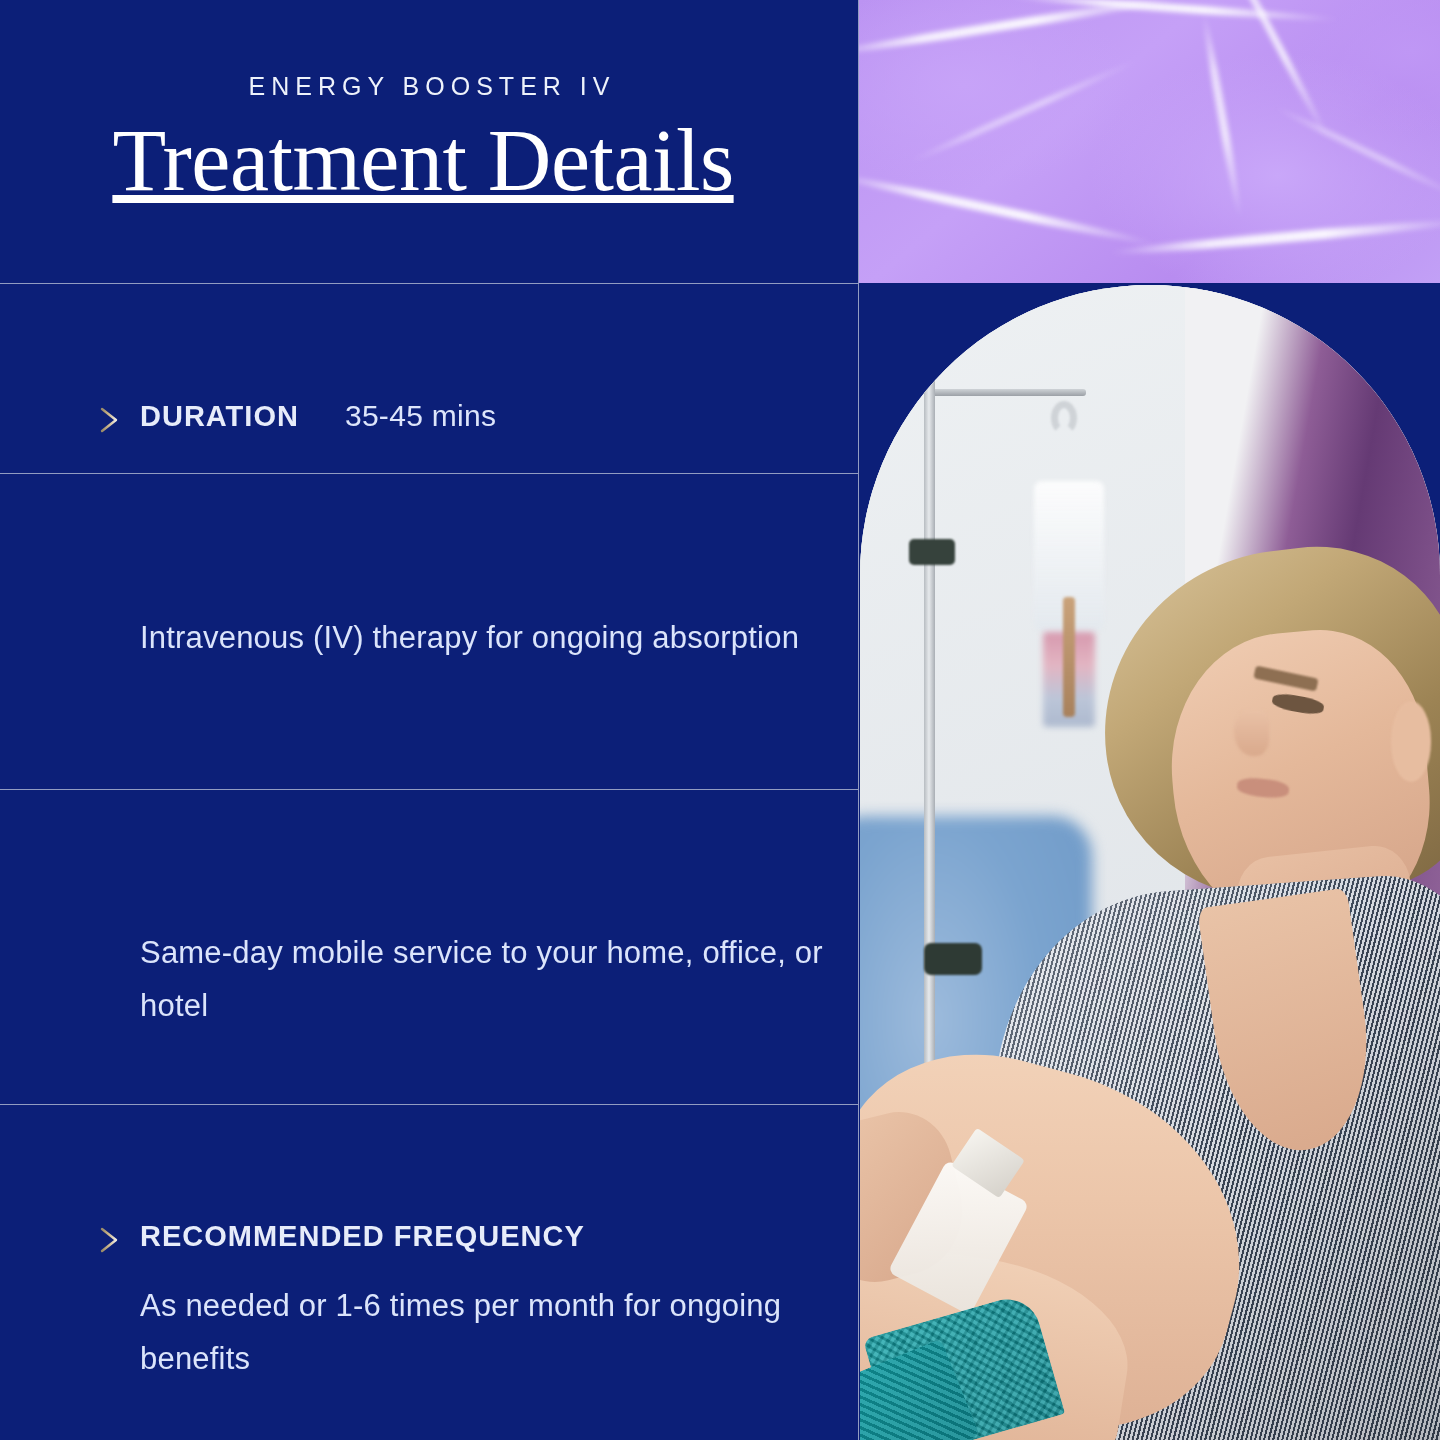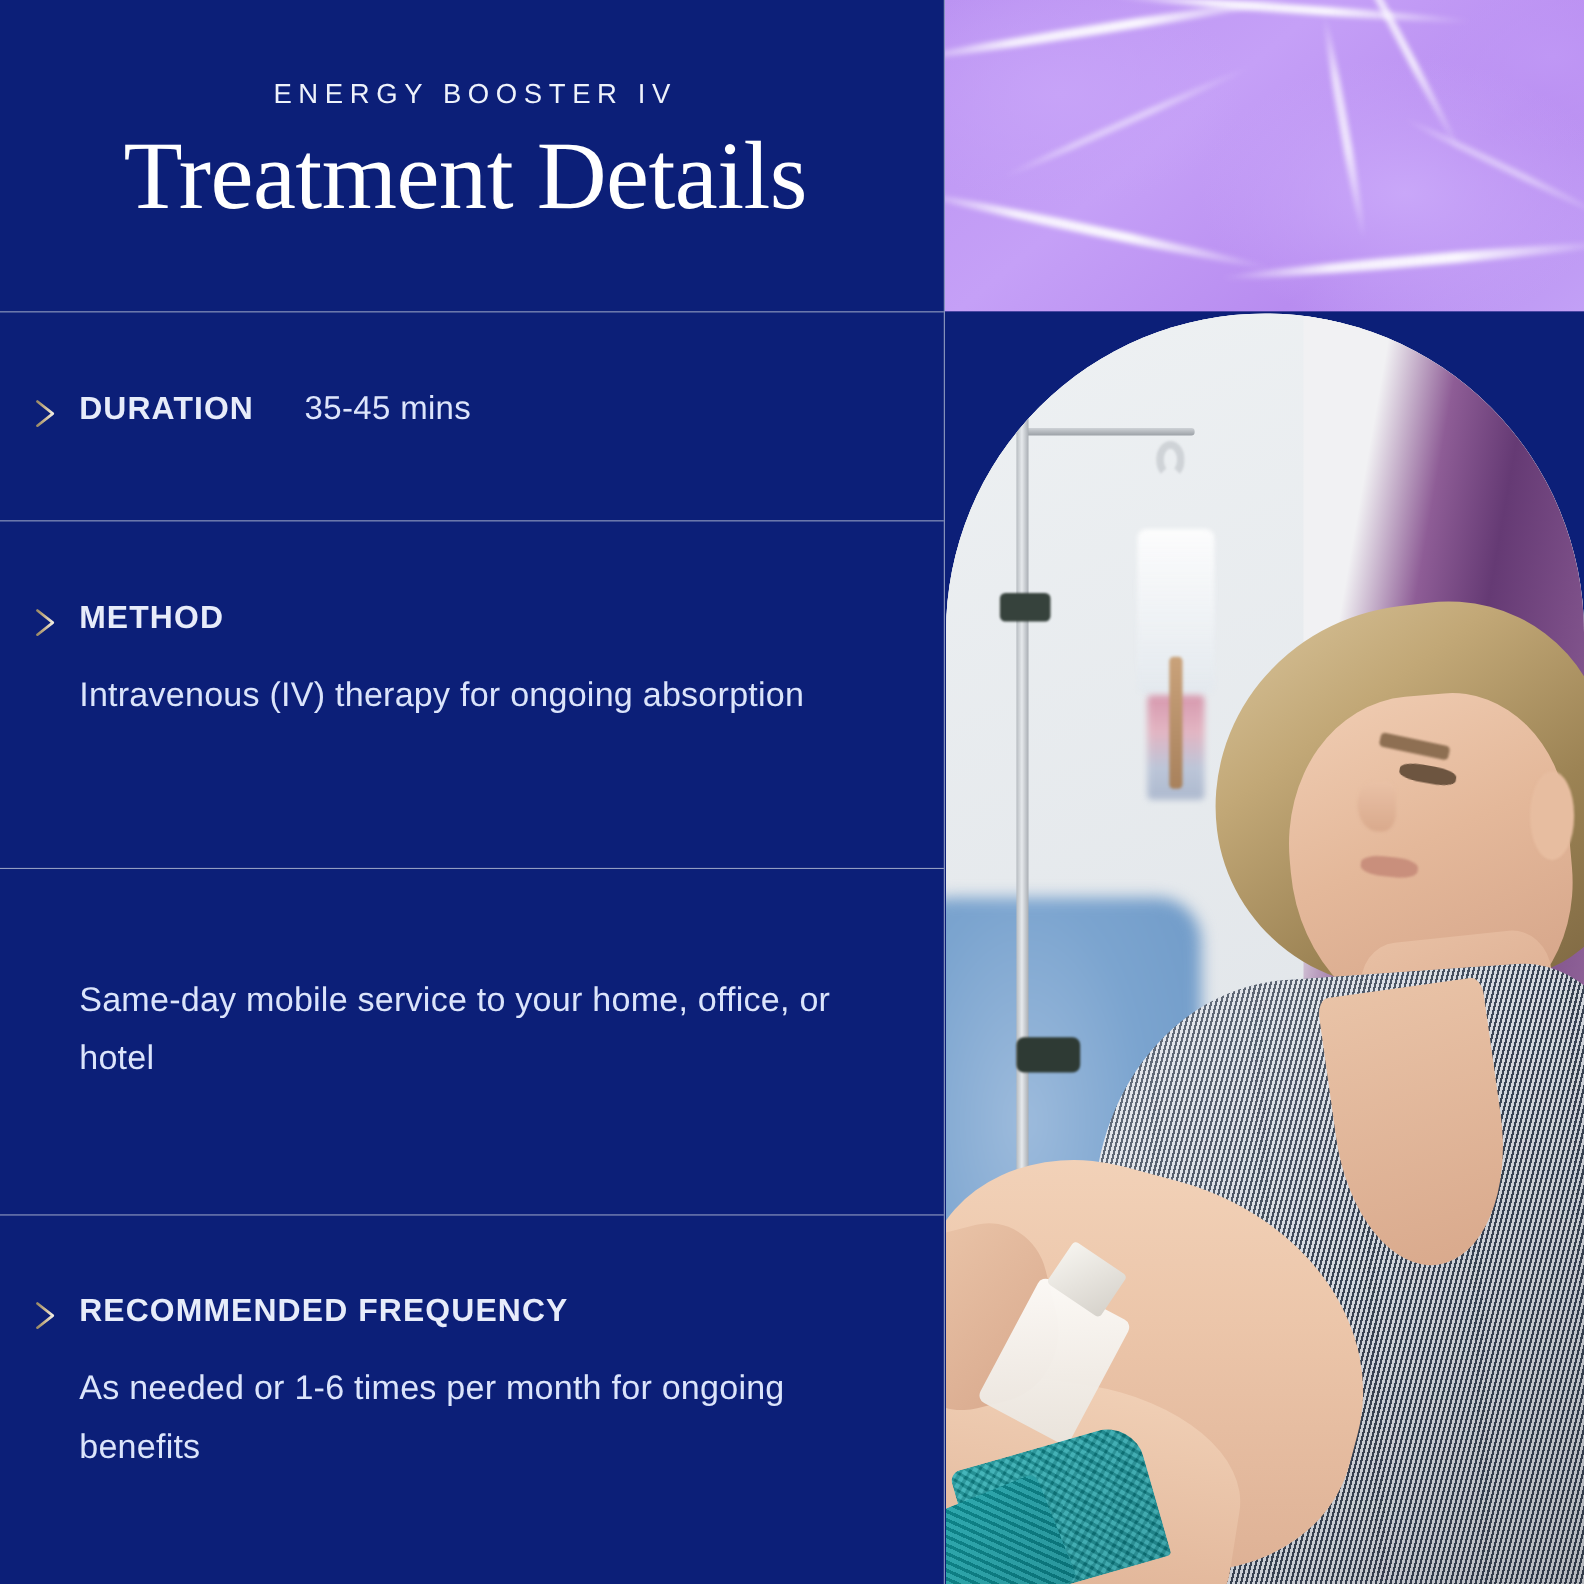--- a/index.html
+++ b/index.html
@@ -44,20 +44,21 @@
   .page-title {
     position:absolute;
     left:0; right:12px; top:115px;
     text-align:center;
     font-family:"Liberation Serif", serif;
     font-size:88px;
     font-weight:400;
     letter-spacing:-0.5px;
     color:#ffffff;
     line-height:1.05;
+    text-decoration:underline;
   }
 
   
   .divider {
     position:absolute;
     left:0;
     width:858px;
     height:1px;
     background:#b9c0d6;
     opacity:.78;
@@ -75,20 +76,22 @@
     background:#b9c0d6;
     opacity:.78;
     z-index:6;
   }
 
   
   .info-row {
     position:absolute;
     left:0;
     width:858px;
+    padding-left:68px;
+    margin-top:44px;
   }
   .r1 { top:355px; }
   .r2 { top:545px; }
   .r3 { top:860px; }
   .r4 { top:1175px; }
 
   .row-head {
     display:flex;
     align-items:flex-start;
     gap:0px;
@@ -388,29 +391,20 @@
             <line x1="2" y1="17" x2="48" y2="17" stroke="url(#ag1)" stroke-width="2.4"></line>
             <polyline points="34,6 48,17 34,28" fill="none" stroke="url(#ag1)" stroke-width="2.4" stroke-linecap="round" stroke-linejoin="round"></polyline>
           </svg>
         </span>
         <span class="label">DURATION</span>
         <span class="inline-value">35-45 mins</span>
       </div>
     </div>
 
     <div class="info-row r2">
-      <div class="row-head">
-        <span class="arrow-icon">
-          <svg width="72" height="34" viewBox="0 0 72 34" aria-hidden="true">
-            <line x1="2" y1="17" x2="48" y2="17" stroke="url(#ag1)" stroke-width="2.4"></line>
-            <polyline points="34,6 48,17 34,28" fill="none" stroke="url(#ag1)" stroke-width="2.4" stroke-linecap="round" stroke-linejoin="round"></polyline>
-          </svg>
-        </span>
-        <span class="label">METHOD</span>
-      </div>
       <div class="body-text">Intravenous (IV) therapy for ongoing absorption</div>
     </div>
 
     <div class="info-row r3">
       <div class="body-text">Same-day mobile service to your home, office, or hotel</div>
     </div>
 
     <div class="info-row r4">
       <div class="row-head">
         <span class="arrow-icon">

